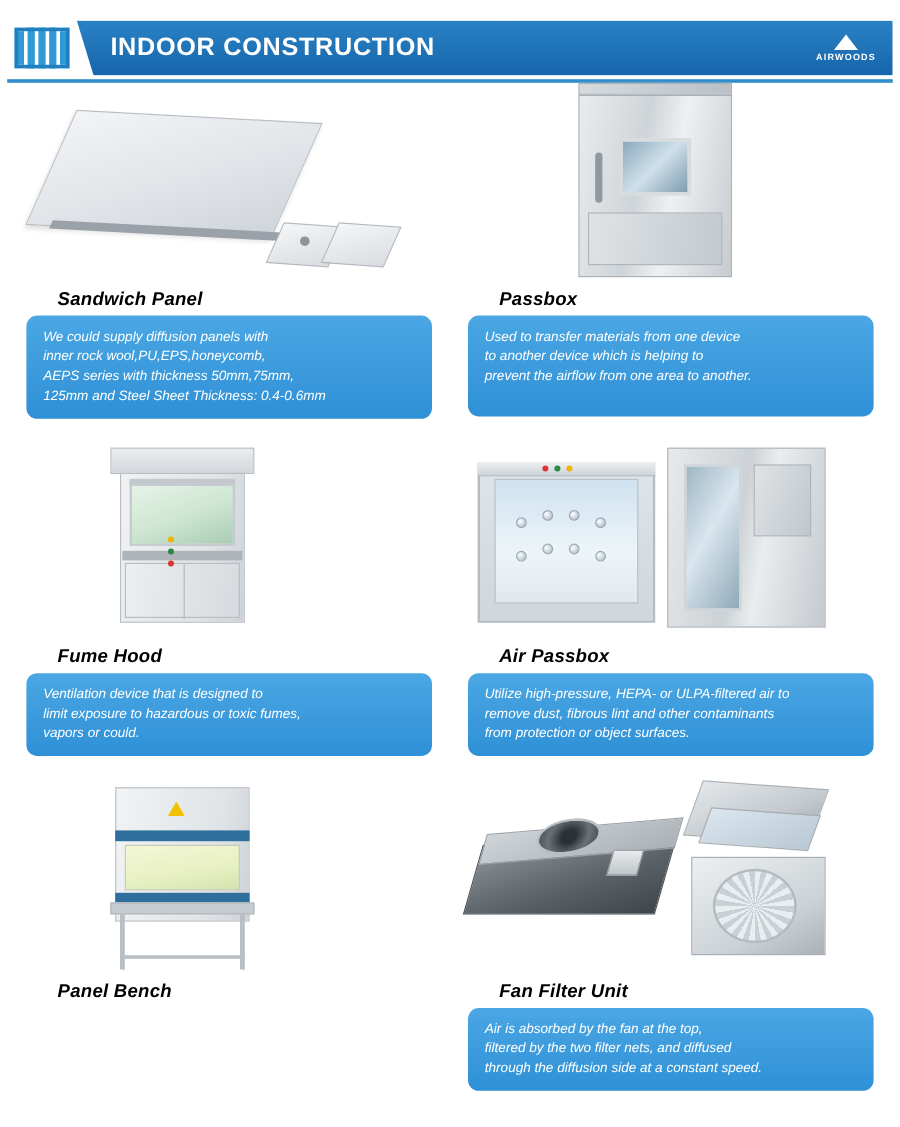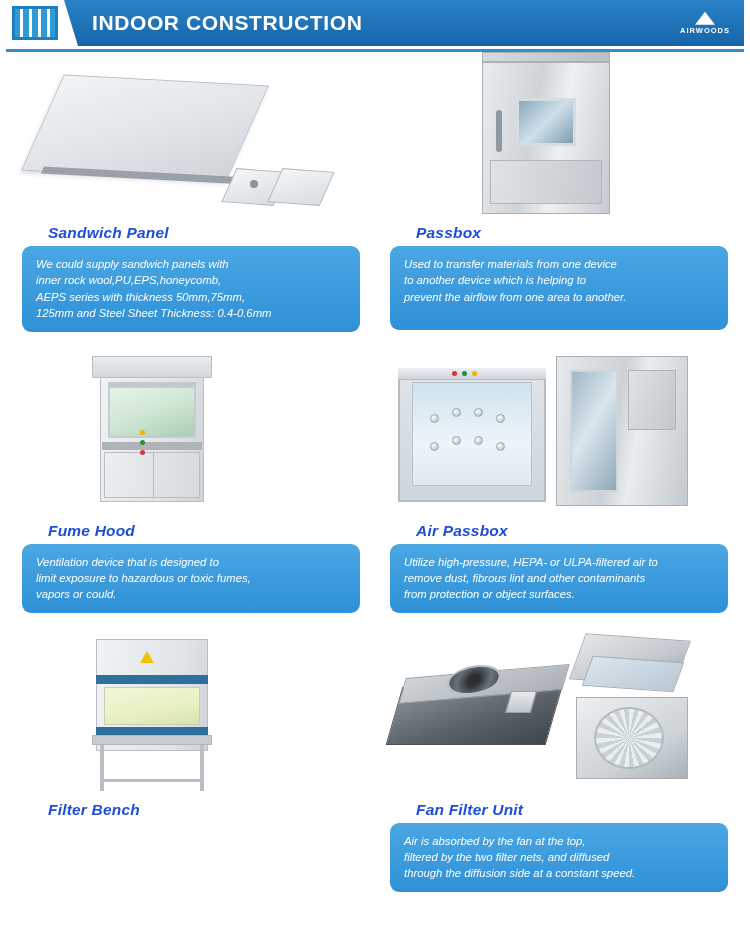--- a/index.html
+++ b/index.html
@@ -16,21 +16,21 @@
     width: 750px;
     height: 939px;
     overflow: hidden;
     background: #ffffff;
   }
 
   
   .header {
     position: relative;
     height: 46px;
-    margin: 0 6px 0 6px;
+    margin: 17px 6px 0 6px;
     display: flex;
     align-items: stretch;
   }
   .header-logo {
     width: 58px;
     flex: 0 0 58px;
     background: #ffffff;
     display: flex;
     align-items: center;
     justify-content: center;
@@ -124,21 +124,21 @@
     height: 160px;
     display: flex;
     align-items: flex-end;
     justify-content: center;
     position: relative;
   }
   .cell-title {
     font-size: 15.5px;
     font-style: italic;
     font-weight: bold;
-    color: #1d4ed8;
+    color: #000000;
     margin: 6px 0 4px 26px;
     letter-spacing: 0.2px;
   }
   .desc {
     background: #3f9ee0;
     background: linear-gradient(180deg,#4ba7e4 0%, #2e90d6 100%);
     color: #ffffff;
     border-radius: 9px;
     padding: 10px 14px;
     font-size: 11.3px;
@@ -450,21 +450,21 @@
       <div class="cell">
         <div class="img-area art">
           <div class="panel-big"></div>
           <div class="panel-edge"></div>
           <div class="panel-small a"></div>
           <div class="panel-small b"></div>
           <div class="panel-dot" style="left:228px; top:122px;"></div>
         </div>
         <div class="cell-title">Sandwich Panel</div>
         <div class="desc tall">
-          <p>We could supply sandwich panels with</p>
+          <p>We could supply diffusion panels with</p>
           <p>inner rock wool,PU,EPS,honeycomb,</p>
           <p>AEPS series with thickness 50mm,75mm,</p>
           <p>125mm and Steel Sheet Thickness: 0.4-0.6mm</p>
         </div>
       </div>
 
       <div class="cell">
         <div class="img-area art">
           <div class="passbox-top"></div>
           <div class="passbox"></div>
@@ -541,21 +541,21 @@
           <div class="cb-body"></div>
           <div class="cb-warn"></div>
           <div class="cb-stripe"></div>
           <div class="cb-glass"></div>
           <div class="cb-stripe2"></div>
           <div class="cb-deck"></div>
           <div class="cb-leg" style="left:78px;"></div>
           <div class="cb-leg" style="left:178px;"></div>
           <div class="cb-rail"></div>
         </div>
-        <div class="cell-title">Filter Bench</div>
+        <div class="cell-title">Panel Bench</div>
       </div>
 
       <div class="cell">
         <div class="img-area art">
           <div class="ffu-f1"></div>
           <div class="ffu-f1b"></div>
           <div class="ffu-f2"></div>
           <div class="ffu-swirl"></div>
           <div class="ffu-body"></div>
           <div class="ffu-top"></div>

